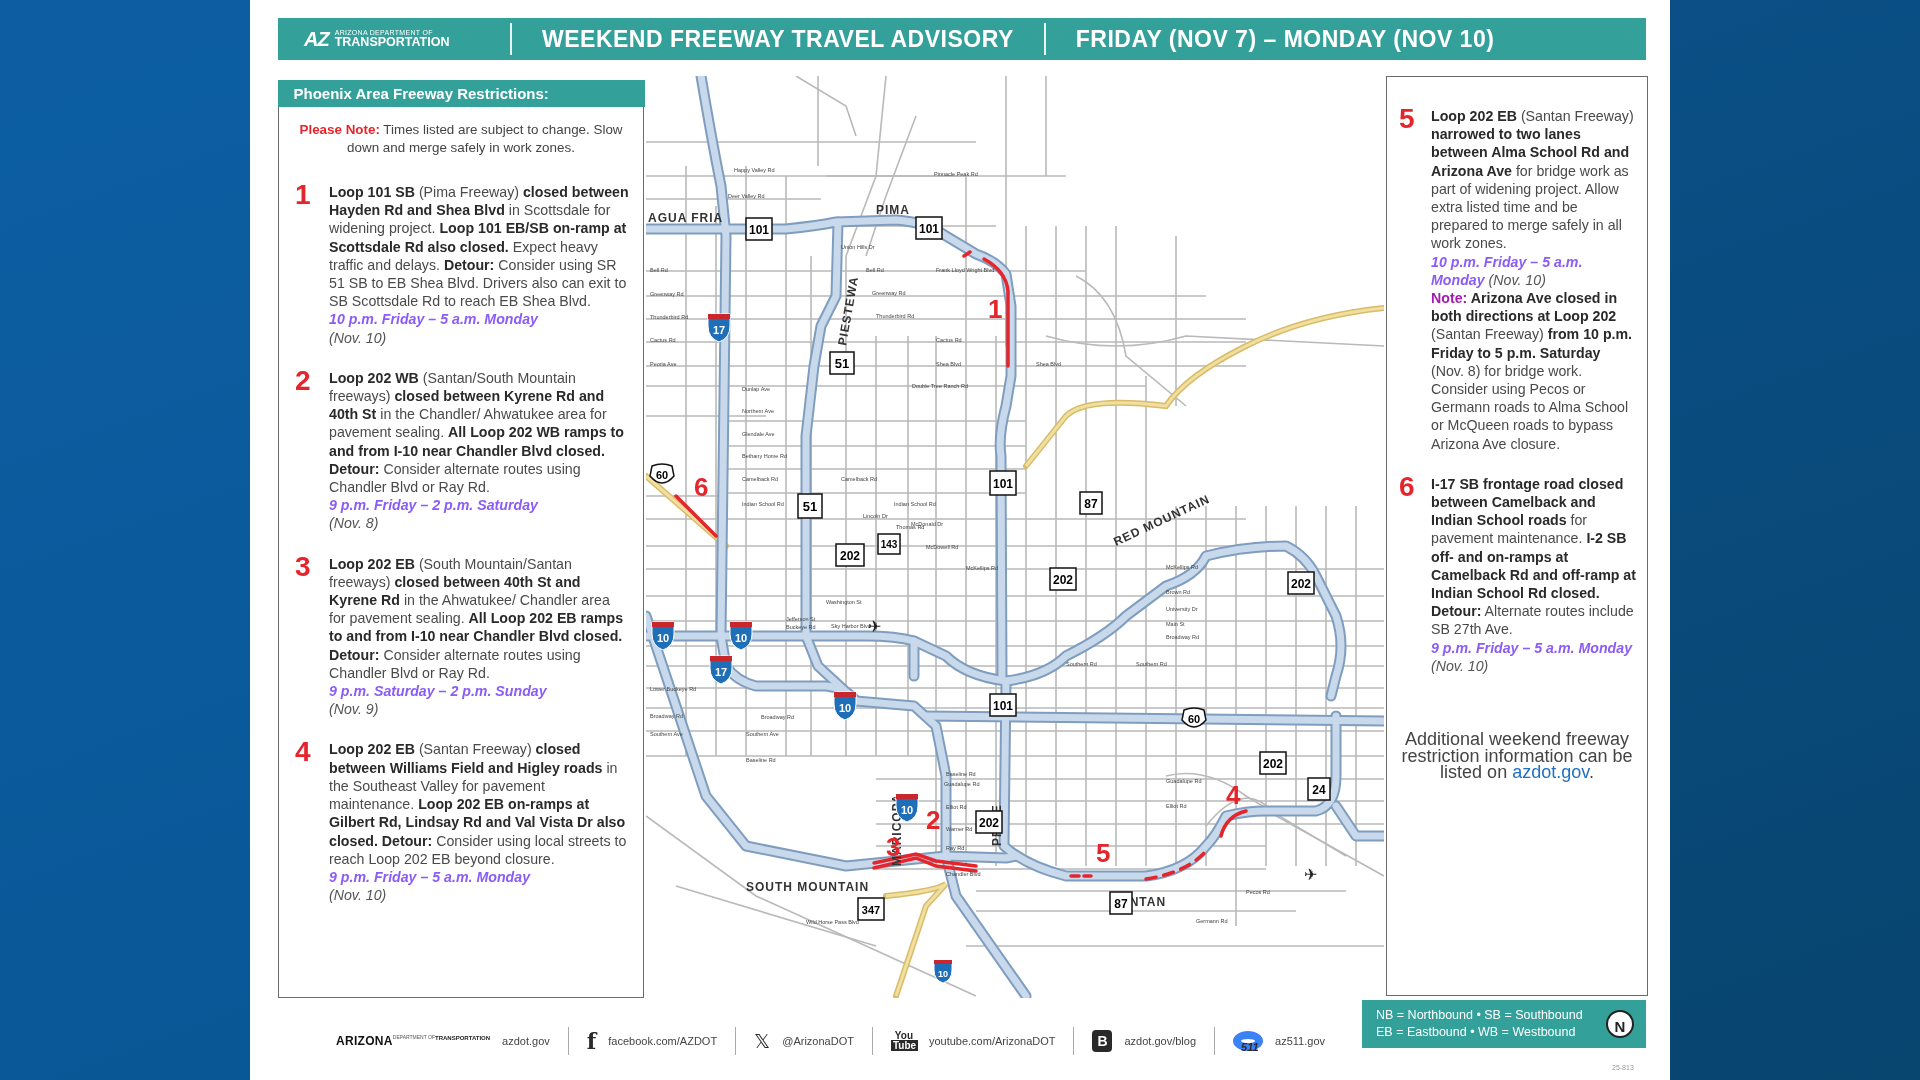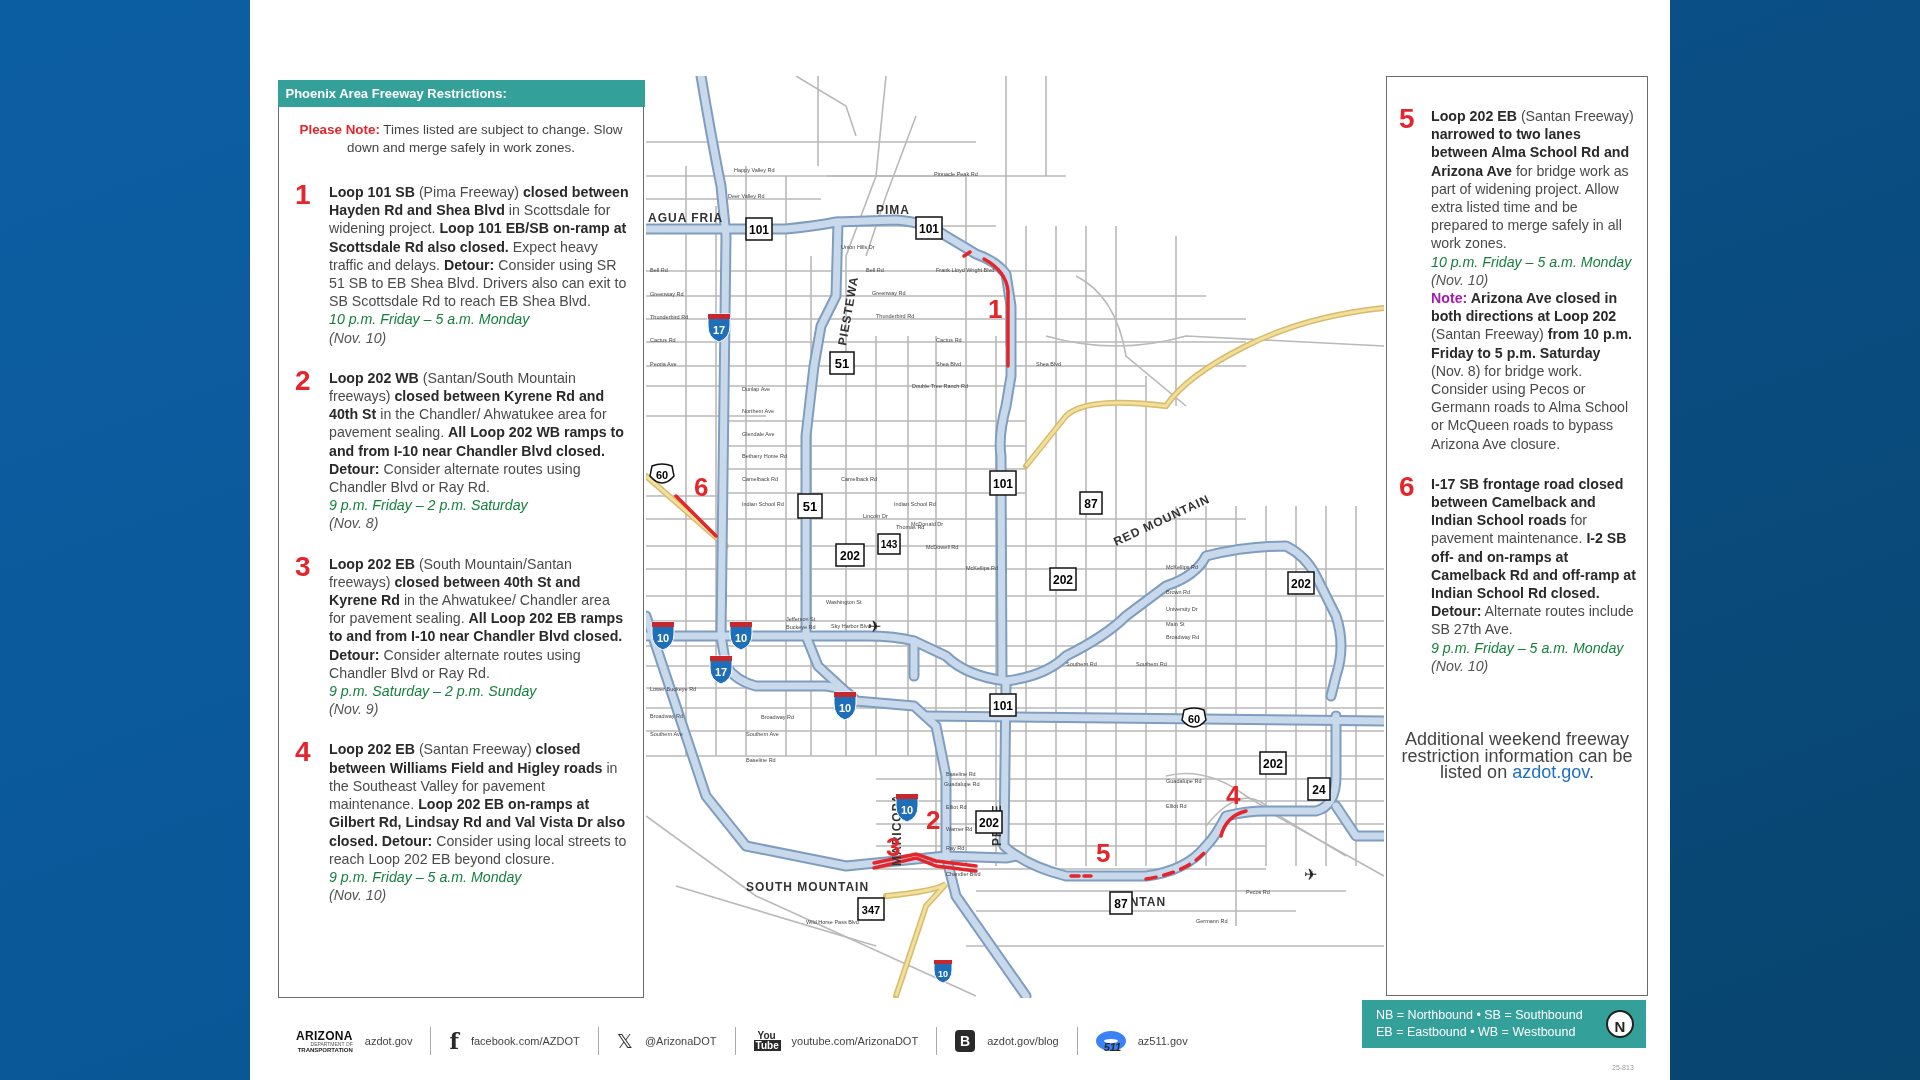--- a/index.html
+++ b/index.html
@@ -33,31 +33,31 @@
   .hdr-div { width: 2px; height: 32px; background: #e6f4f3; }
   .hdr-title { font-weight: 900; font-size: 23px; letter-spacing: .5px; padding: 0 30px; white-space: nowrap; }
   .hdr-date { font-weight: 900; font-size: 23px; letter-spacing: .5px; padding-left: 30px; white-space: nowrap; }
 
   
   .left-panel {
     position: absolute; left: 28px; top: 80px; width: 366px; height: 918px;
     border: 1.5px solid #6b6b6b; border-top: none; background: #fff;
   }
   .panel-head {
-    background: #33a09a; color: #fff; font-weight: 700; font-size: 13px;
-    height: 27px; line-height: 27px; padding-left: 8px; margin: 0 -1.5px;
+    background: #33a09a; color: #fff; font-weight: 700; font-size: 15px;
+    height: 27px; line-height: 27px; padding-left: 16px; margin: 0 -1.5px;
   }
   .note { text-align: center; font-size: 13.4px; color: #444; line-height: 18px; margin: 14px 8px 0 8px; }
   .note .red { color: #e4262c; font-weight: 700; }
   .item { position: relative; padding-left: 50px; padding-right: 14px; font-size: 14.2px; line-height: 18.2px; color: #4a4a4a; }
   .item .num {
     position: absolute; left: 16px; top: -2px; font-size: 28px; font-weight: 900; color: #e4262c; line-height: 28px;
   }
   .item b { color: #2a2a2a; }
-  .item .when { font-weight: 400; font-style: italic; color: #15803d; }
+  .item .when { font-weight: 700; font-style: italic; color: #8b5cf6; }
   .item .date { font-style: italic; color: #555; }
   .note-red { color: #a21caf; font-weight: 700; }
 
   
   .right-panel {
     position: absolute; left: 1136px; top: 76px; width: 262px; height: 920px;
     border: 1.5px solid #6b6b6b; background: #fff;
   }
   .right-panel .item { padding-left: 44px; padding-right: 10px; }
   .right-panel .item .num { left: 12px; }
@@ -73,21 +73,21 @@
   .stay-bar {
     position: absolute; left: 28px; top: 998px; width: 1368px; height: 22px; background: #33a09a;
   }
   .stay-label { position: absolute; left: 8px; top: 1px; color: #fff; font-weight: 700; font-size: 16px; }
   .social {
     position: absolute; left: 28px; top: 1020px; width: 1084px; height: 42px;
     display: flex; align-items: center; font-size: 11px; color: #444;
   }
   .soc { display: flex; align-items: center; gap: 12px; padding: 0 18px; height: 30px; }
   .soc-div { width: 1px; height: 28px; background: #aaa; }
-  .az-mini { display: flex; flex-direction: column; line-height: 1; align-items: flex-end; }
+  .az-mini { display: flex; flex-direction: row; line-height: 1; align-items: flex-start; margin-left: 40px; }
   .az-mini .a { font-weight: 900; font-size: 12px; color: #111; letter-spacing: .3px; }
   .az-mini .b { font-size: 5px; color: #555; }
   .az-mini .c { font-size: 6px; font-weight: 700; color: #222; }
   .ico { font-weight: 900; color: #2a2a2a; }
   .legend-box {
     position: absolute; left: 1112px; top: 1000px; width: 284px; height: 48px; background: #33a09a;
     color: #fff; font-size: 12.5px; line-height: 17px; padding: 7px 0 0 14px;
   }
   .compass {
     position: absolute; right: 12px; top: 10px; width: 28px; height: 28px; border-radius: 50%;
@@ -99,20 +99,33 @@
   .map text { font-family: "Liberation Sans", sans-serif; }
 </style>
 </head>
 <body>
 
 <div class="bg-left"></div>
 <div class="bg-right"></div>
 
 <div class="sheet">
 
+  <div class="header">
+    <div class="logo">
+      <span class="logo-az">AZ</span>
+      <div class="logo-text">
+        <span class="logo-small">ARIZONA DEPARTMENT OF</span>
+        <span class="logo-big">TRANSPORTATION</span>
+      </div>
+    </div>
+    <div class="hdr-div"></div>
+    <div class="hdr-title">WEEKEND FREEWAY TRAVEL ADVISORY</div>
+    <div class="hdr-div"></div>
+    <div class="hdr-date">FRIDAY (NOV 7) – MONDAY (NOV 10)</div>
+  </div>
 
   <div class="left-panel">
     <div class="panel-head">Phoenix Area Freeway Restrictions:</div>
     <div class="note">
       <span class="red">Please Note:</span><span> Times listed are subject to change. Slow down and merge safely in work zones.</span>
     </div>
 
     <div class="item" style="margin-top:26px">
       <span class="num">1</span>
       <b>Loop 101 SB</b><span> (Pima Freeway) </span><b>closed between Hayden Rd and Shea Blvd</b><span> in Scottsdale for widening project. </span><b>Loop 101 EB/SB on-ramp at Scottsdale Rd also closed.</b><span> Expect heavy traffic and delays. </span><b>Detour:</b><span> Consider using SR 51 SB to EB Shea Blvd. Drivers also can exit to SB Scottsdale Rd to reach EB Shea Blvd.</span><br>

